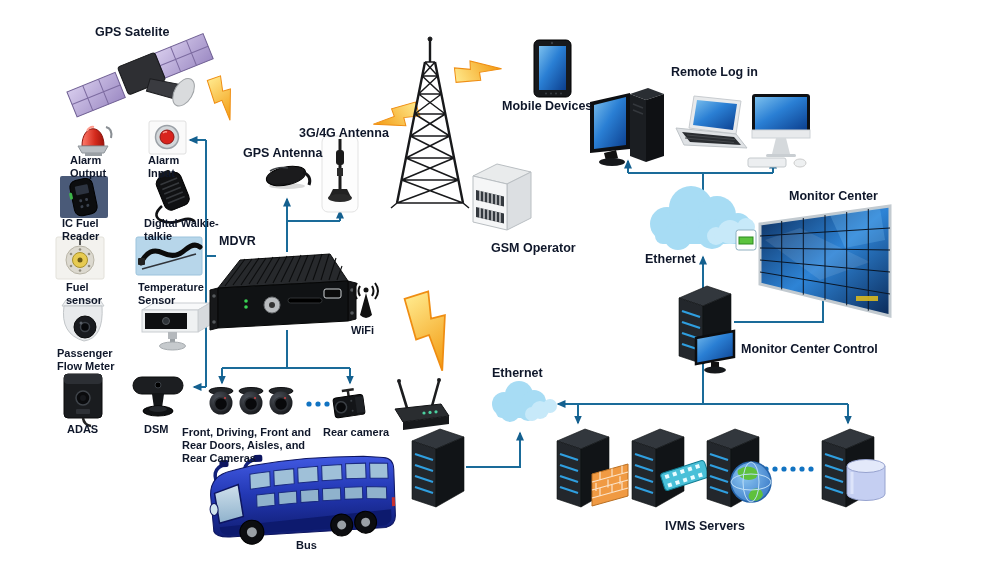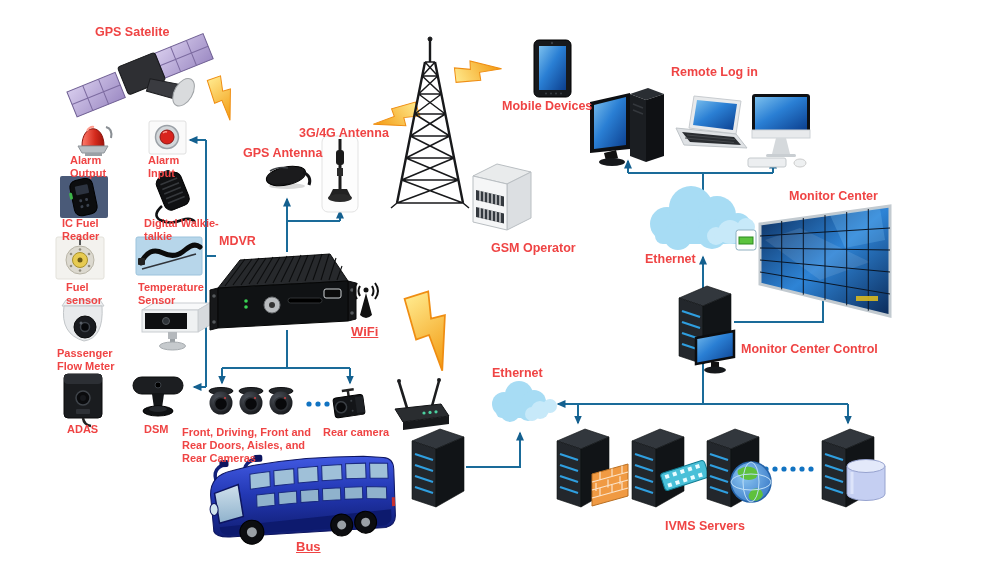--- a/index.html
+++ b/index.html
@@ -1,21 +1,21 @@
 <!DOCTYPE html>
 <html><head>
 <meta charset="utf-8">
 <style>
   html,body{margin:0;padding:0;background:#fff;}
   #stage{position:relative;width:1000px;height:561px;background:#ffffff;overflow:hidden;
          font-family:"Liberation Sans",sans-serif;}
   #gfx{position:absolute;left:0;top:0;}
-  .lbl{position:absolute;color:#ef4444;font-weight:bold;font-size:11px;line-height:1.18;}
+  .lbl{position:absolute;color:#0f172a;font-weight:bold;font-size:11px;line-height:1.18;}
   .lg{font-size:12.5px;}
-  .xl{font-size:13px;text-decoration:underline;}
+  .xl{font-size:11px;}
   .nw{white-space:nowrap;}
 </style>
 </head>
 <body>
 
 <div id="stage">
 
 <svg id="gfx" width="1000" height="561" viewBox="0 0 1000 561">
 <defs>
   <linearGradient id="scr" x1="0" y1="0" x2="1" y2="1">

